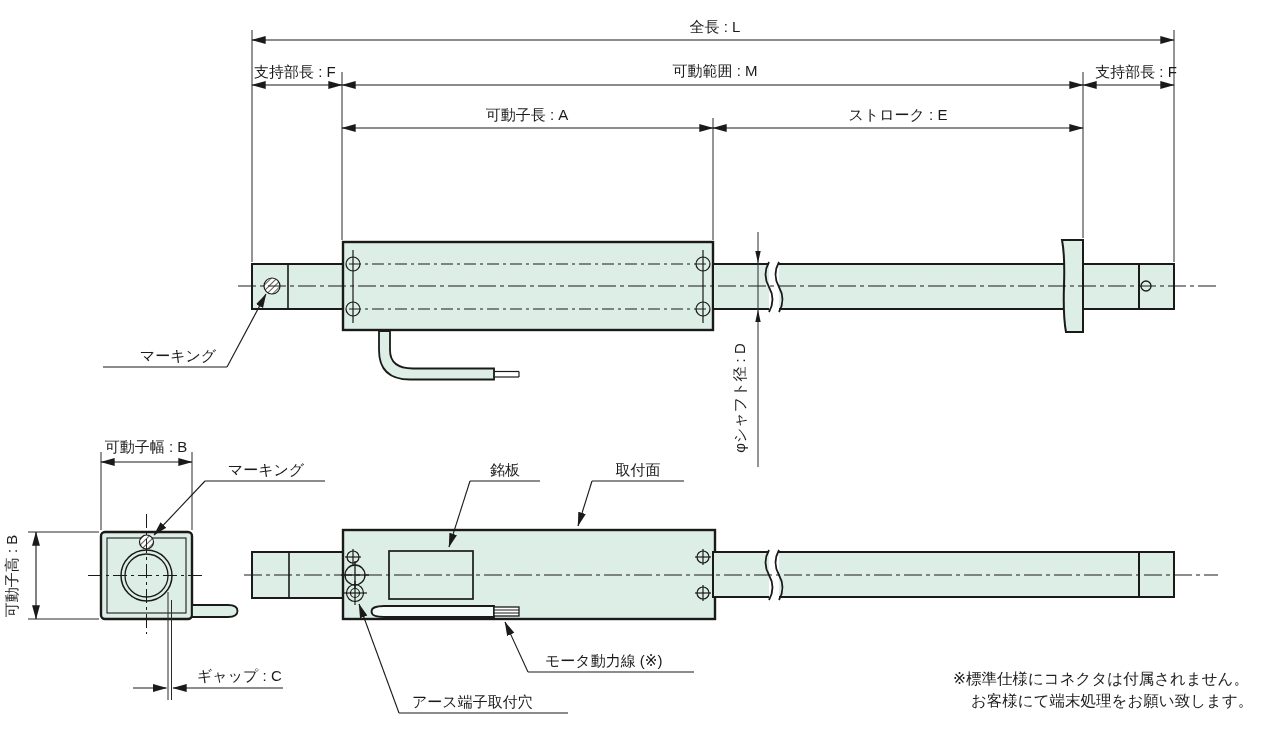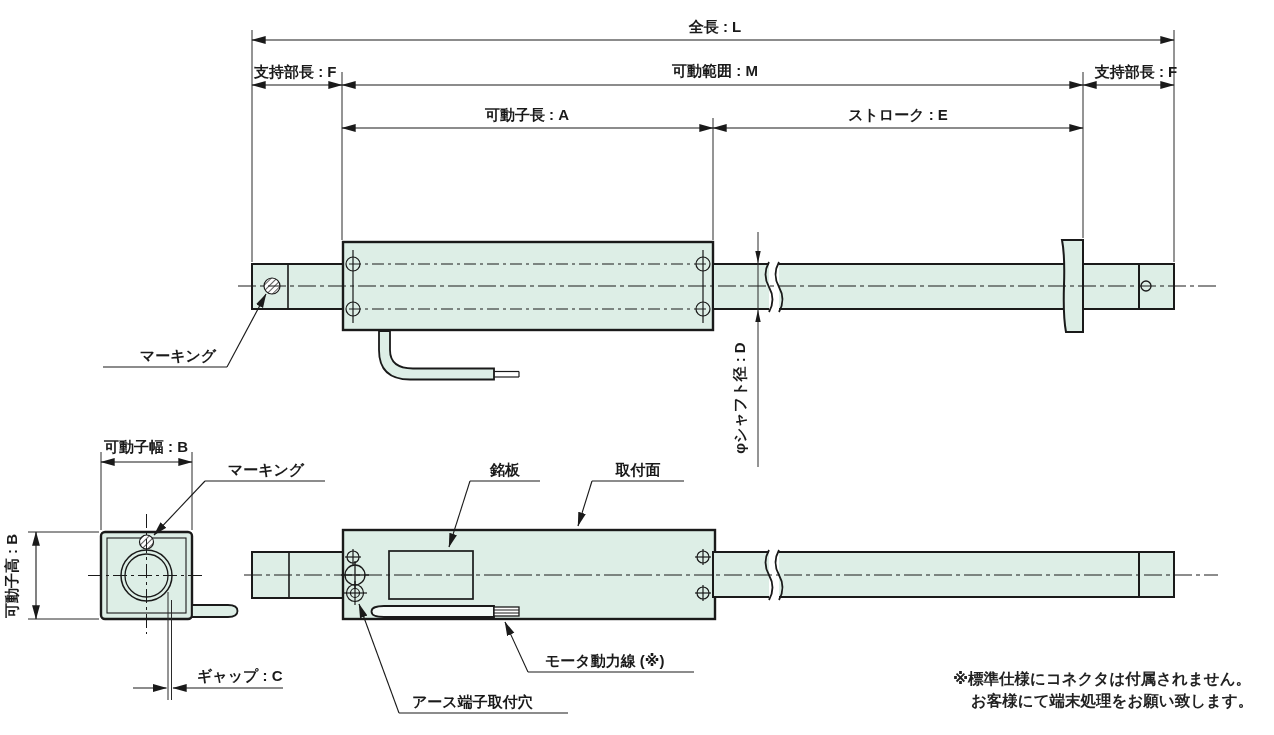--- a/index.html
+++ b/index.html
@@ -1,17 +1,17 @@
 <!DOCTYPE html>
 <html><head>
 <meta charset="utf-8">
 <style>
   html,body{margin:0;padding:0;background:#ffffff;}
   .stage{position:relative;width:1274px;height:735px;background:#fff;overflow:hidden;
-         font-family:"Liberation Sans","DejaVu Sans",sans-serif;font-weight:bold;}
+         font-family:"Liberation Sans","DejaVu Sans",sans-serif;}
   svg text{font-family:"Liberation Sans","DejaVu Sans",sans-serif;fill:#1a1a1a;}
   .dimlabel{font-size:15px;}
   .note{font-size:15.5px;fill:#222;}
 </style>
 </head>
 <body>
 
 <div class="stage">
 <svg width="1274" height="735" viewBox="0 0 1274 735">
   <defs>

